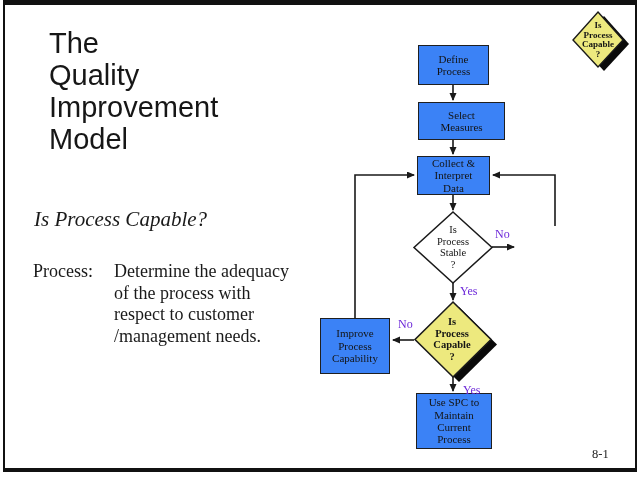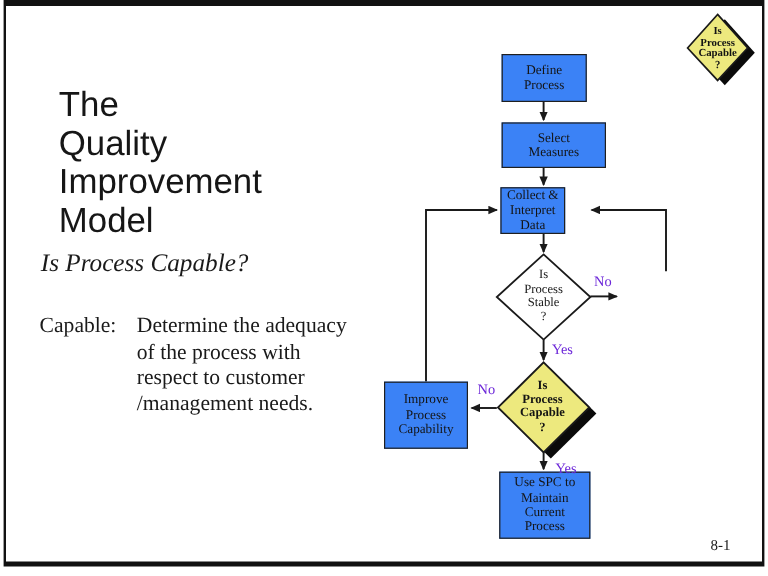--- a/index.html
+++ b/index.html
@@ -20,21 +20,20 @@
     border-top-width: 5px;
     border-bottom-width: 4px;
   }
   .title {
     position: absolute;
     left: 49px; top: 27px;
     font-family: "Liberation Sans", sans-serif;
     font-size: 29px; line-height: 32px;
     color: #161616;
     white-space: pre-line;
-    margin-top: 45px;
   }
   .subtitle {
     position: absolute;
     left: 34px; top: 207px;
     font-style: italic;
     font-size: 21px;
     white-space: nowrap;
   }
   .purpose {
     position: absolute;
@@ -92,21 +91,21 @@
   <div class="frame"></div>
 
   <div class="title">The
 Quality
 Improvement
 Model</div>
 
   <div class="subtitle">Is Process Capable?</div>
 
   <div class="purpose">
-    <div class="plabel">Capable:</div>
+    <div class="plabel">Process:</div>
     <div class="ptext">Determine the adequacy
 of the process with
 respect to customer
 /management needs.</div>
   </div>
 
   <div class="pagenum">8-1</div>
 
   <svg class="canvas" width="640" height="480">
     <defs>
@@ -132,21 +131,21 @@
     <polygon points="453,302 491,339.5 453,377 415,339.5" stroke="#1a1a1a" stroke-width="1.6" fill="#EDE97E"></polygon>
 
     <polygon points="604,16 629,44 604,71 579,44" fill="#0a0a0a"></polygon>
     <polygon points="598,12 623,40 598,67 573,40" stroke="#1a1a1a" stroke-width="1.4" fill="#EDE97E"></polygon>
   </svg>
 
   <div class="fnode" style="left:418px; top:45px;  width:71px; height:40px;">Define
 Process</div>
   <div class="fnode" style="left:418px; top:102px; width:87px; height:38px;">Select
 Measures</div>
-  <div class="fnode" style="left:417px; top:156px; width:54px; height:39px;">Collect &amp;
+  <div class="fnode" style="left:417px; top:156px; width:73px; height:39px;">Collect &amp;
 Interpret
 Data</div>
   <div class="fnode" style="left:320px; top:318px; width:70px; height:56px;">Improve
 Process
 Capability</div>
   <div class="fnode" style="left:416px; top:393px; width:76px; height:56px;">Use SPC to
 Maintain
 Current
 Process</div>
 

